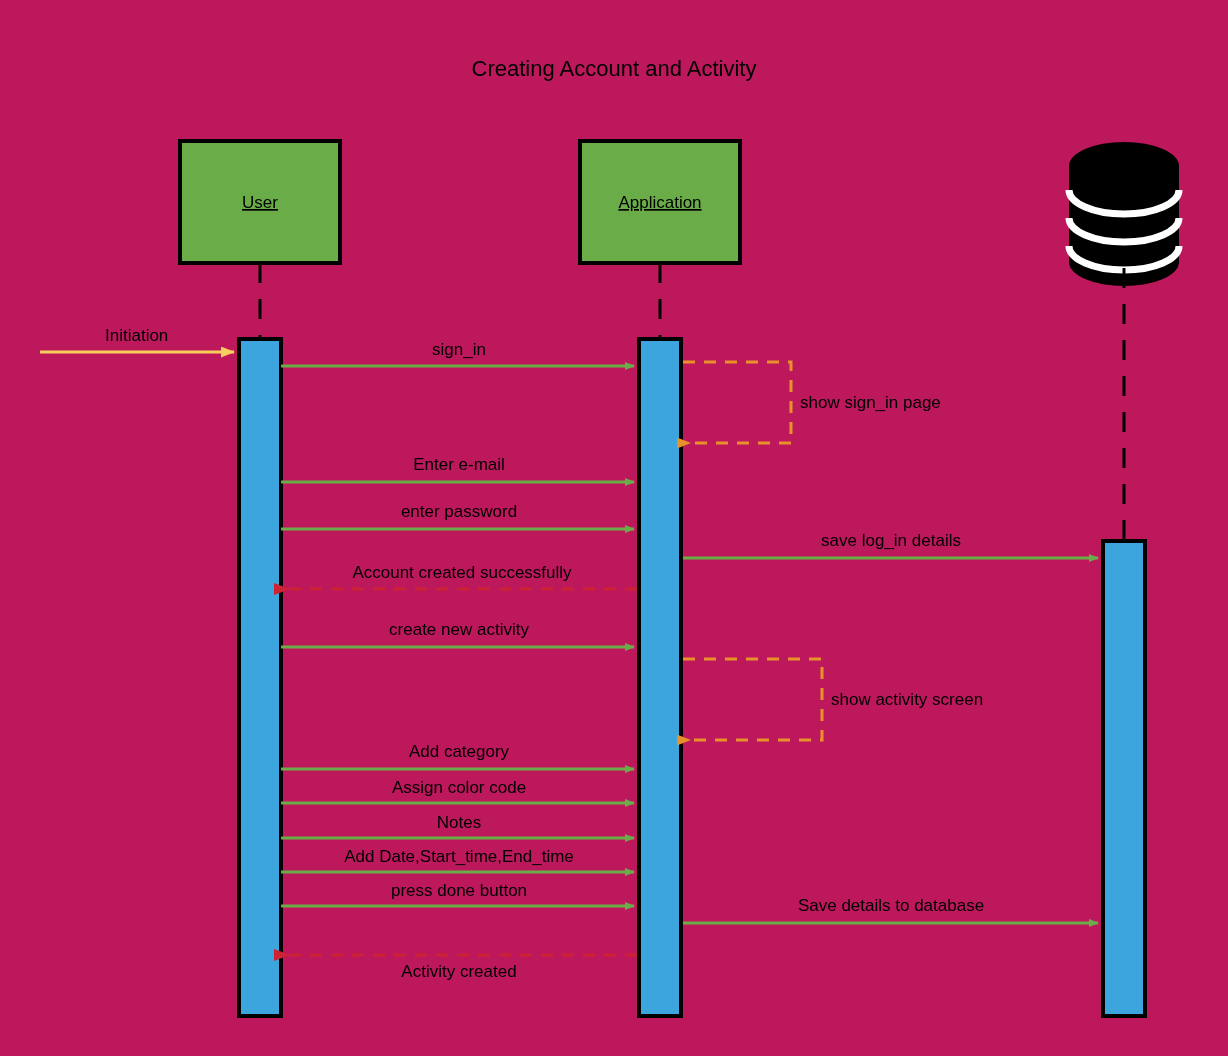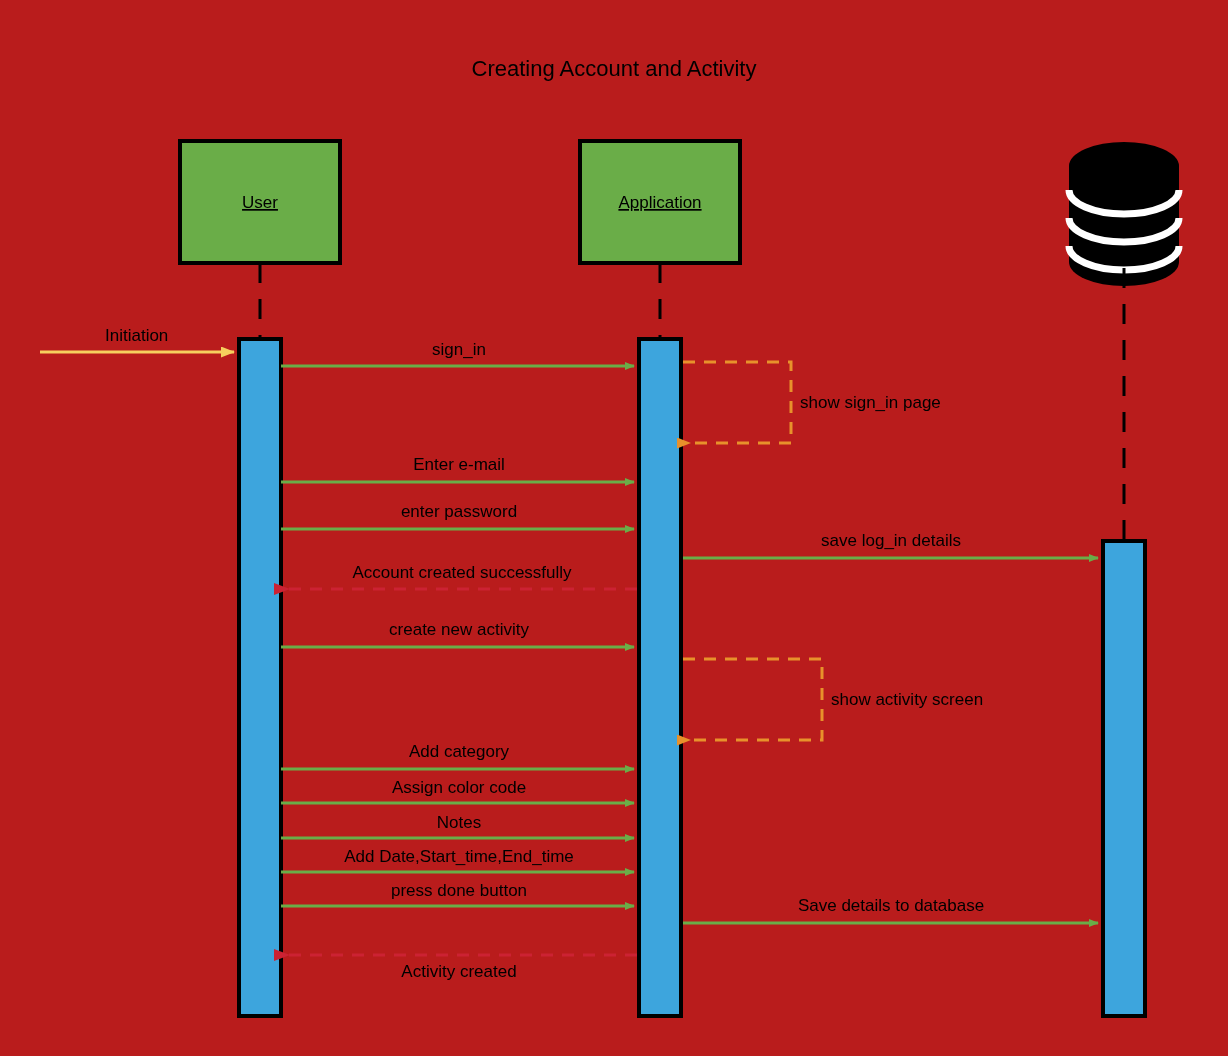--- a/index.html
+++ b/index.html
@@ -7,21 +7,21 @@
     padding: 0;
     background: #ffffff;
   }
   body {
     font-family: "Liberation Sans", sans-serif;
   }
   #stage {
     position: relative;
     width: 1228px;
     height: 1056px;
-    background: #b91c1c;
+    background: #be185d;
     overflow: hidden;
   }
   #diagram-svg {
     position: absolute;
     left: 0;
     top: 0;
     width: 1228px;
     height: 1056px;
   }
   .diagram-title {

